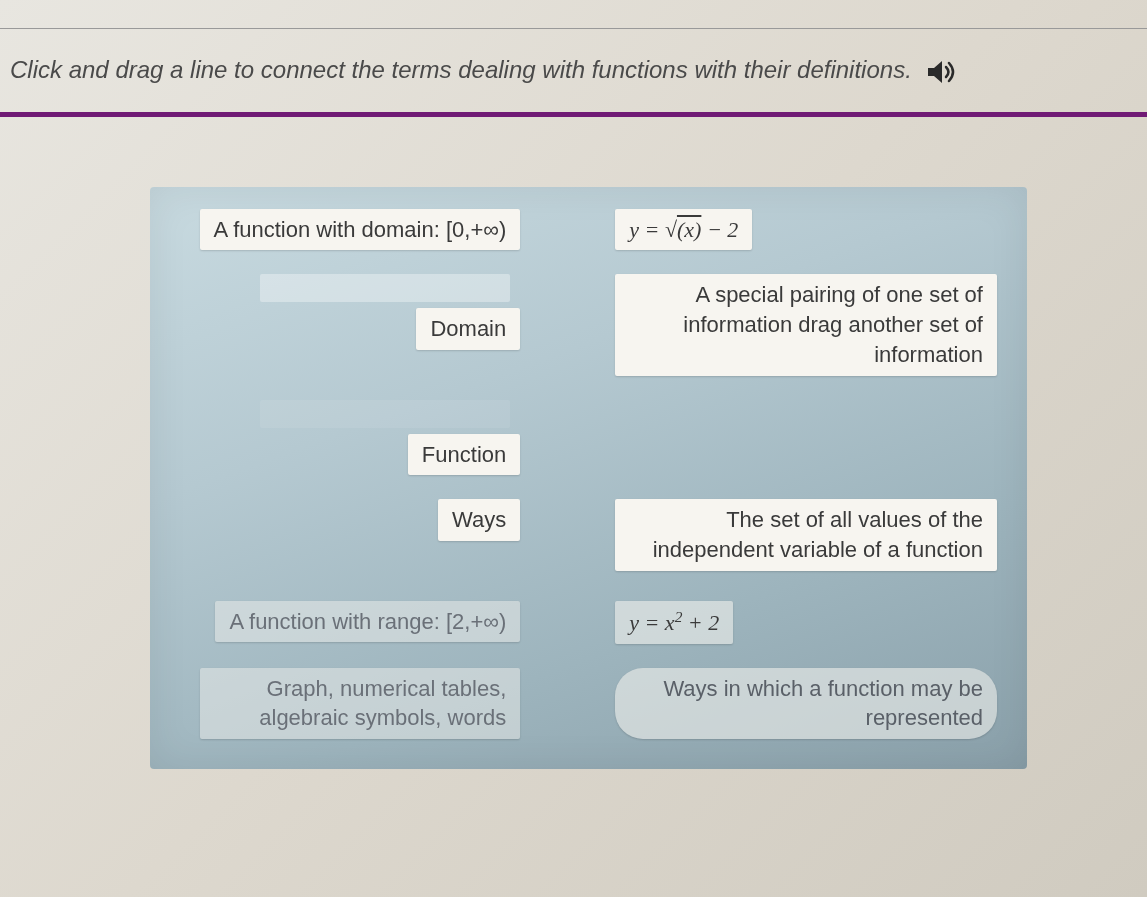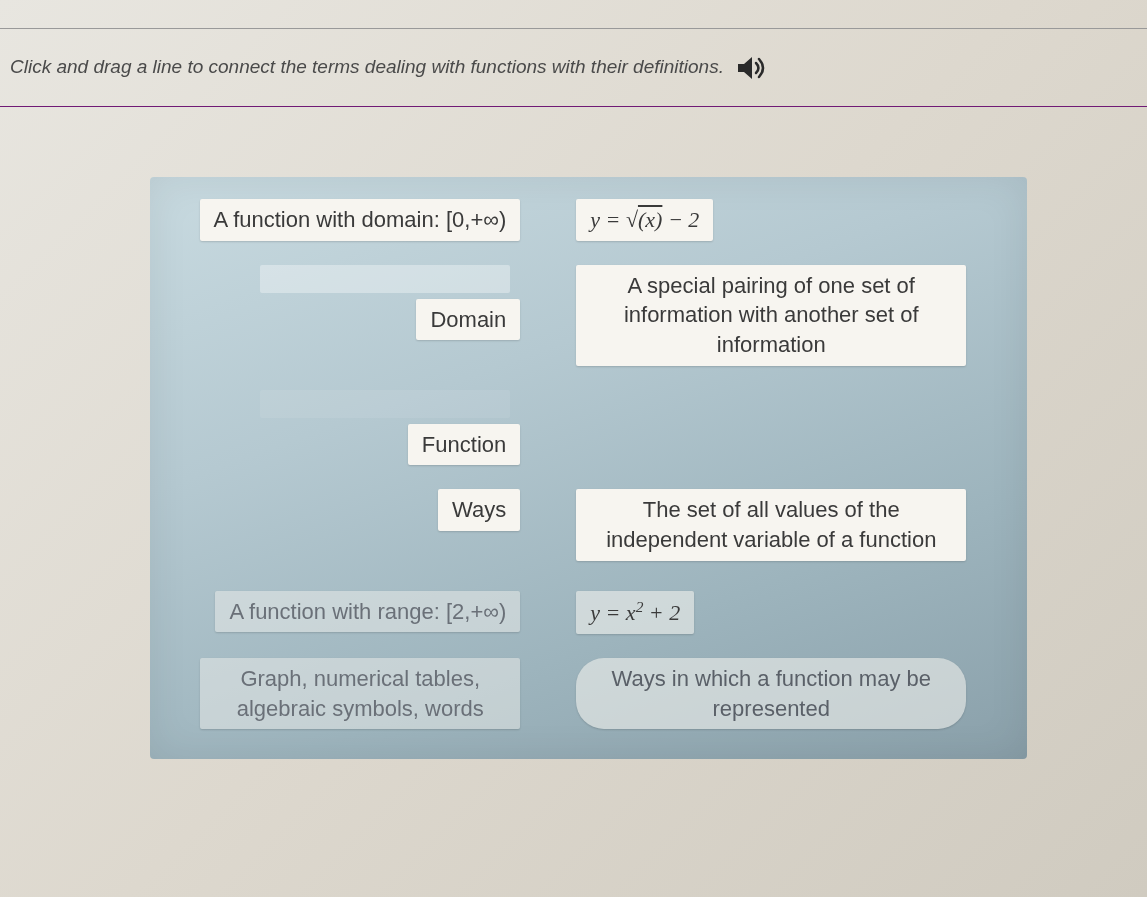--- a/index.html
+++ b/index.html
@@ -15,25 +15,25 @@
       overflow: hidden;
       position: relative;
     }
     .top-border {
       height: 1px;
       background: #999;
       margin-top: 28px;
     }
     .instructions {
       padding: 24px 10px 24px 10px;
-      font-size: 19px;
+      font-size: 24px;
       font-style: italic;
       color: #4a4a4a;
       line-height: 1.45;
-      border-bottom: 1px solid #701a75;
+      border-bottom: 5px solid #701a75;
     }
     .audio-icon {
       display: inline-block;
       vertical-align: middle;
       margin-left: 6px;
       width: 32px;
       height: 28px;
       cursor: pointer;
     }
     .matching-area {
@@ -67,22 +67,23 @@
       color: #3a3a3a;
       border-radius: 2px;
       box-shadow: 0 1px 2px rgba(0,0,0,0.15);
       line-height: 1.35;
       cursor: grab;
     }
     .term-box {
       text-align: right;
     }
     .def-box {
-      text-align: center;
+      text-align: right;
       max-width: 390px;
+      margin-left: 39px;
     }
     .blank-line {
       background: rgba(255,255,255,0.35);
       border-radius: 2px;
       height: 28px;
       width: 250px;
       margin-right: 10px;
     }
     .left-item-wrap {
       display: flex;
@@ -135,21 +136,21 @@
   </div>
 
   <div class="row">
     <div class="left-col">
       <div class="left-item-wrap">
         <div class="blank-line"></div>
         <div class="term-box">Domain</div>
       </div>
     </div>
     <div class="right-col">
-      <div class="def-box">A special pairing of one set of information with another set of information</div>
+      <div class="def-box">A special pairing of one set of information drag another set of information</div>
     </div>
   </div>
 
   <div class="row" style="margin-top:18px;">
     <div class="left-col">
       <div class="left-item-wrap">
         <div class="blank-line" style="opacity:0.25;"></div>
         <div class="term-box">Function</div>
       </div>
     </div>
@@ -170,20 +171,20 @@
     </div>
     <div class="right-col">
       <div class="def-box math-eq" style="background:rgba(247,245,240,0.55);">
         <span>y = x</span><sup>2</sup><span> + 2</span>
       </div>
     </div>
   </div>
 
   <div class="row" style="margin-bottom:0;">
     <div class="left-col">
-      <div class="term-box faded" style="text-align:center; max-width:320px;margin-left:8px;">Graph, numerical tables, algebraic symbols, words</div>
+      <div class="term-box faded" style="max-width:320px;margin-left:8px;">Graph, numerical tables, algebraic symbols, words</div>
     </div>
     <div class="right-col">
       <div class="def-box" style="background:rgba(247,245,240,0.55); color:#5a6068;border-radius:28px;">Ways in which a function may be represented</div>
     </div>
   </div>
 
 </div>
 
 </body></html>

